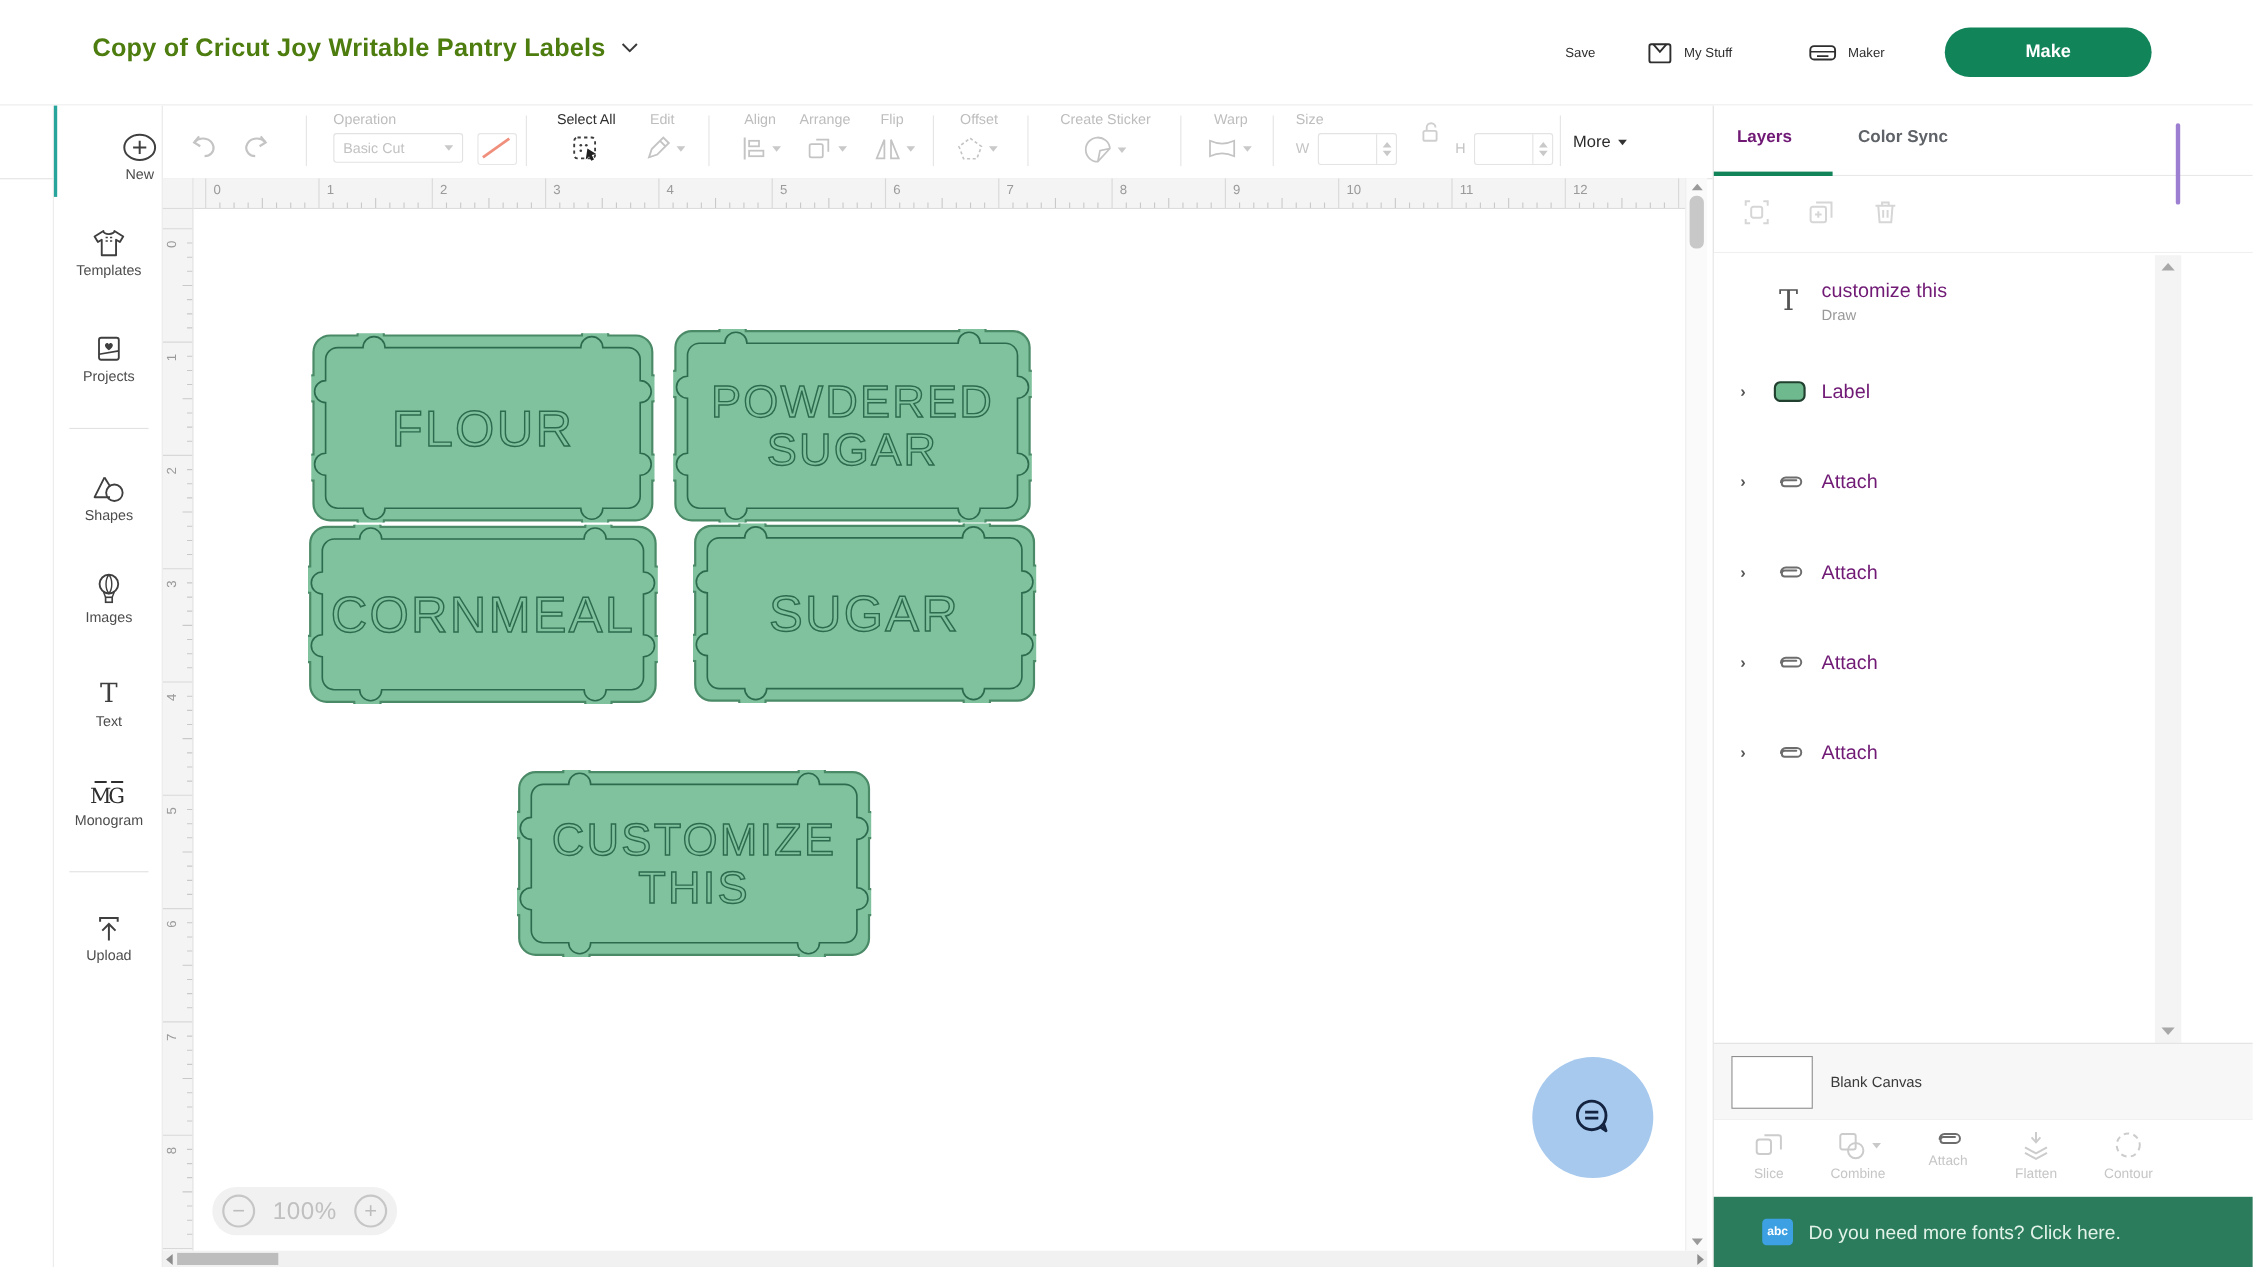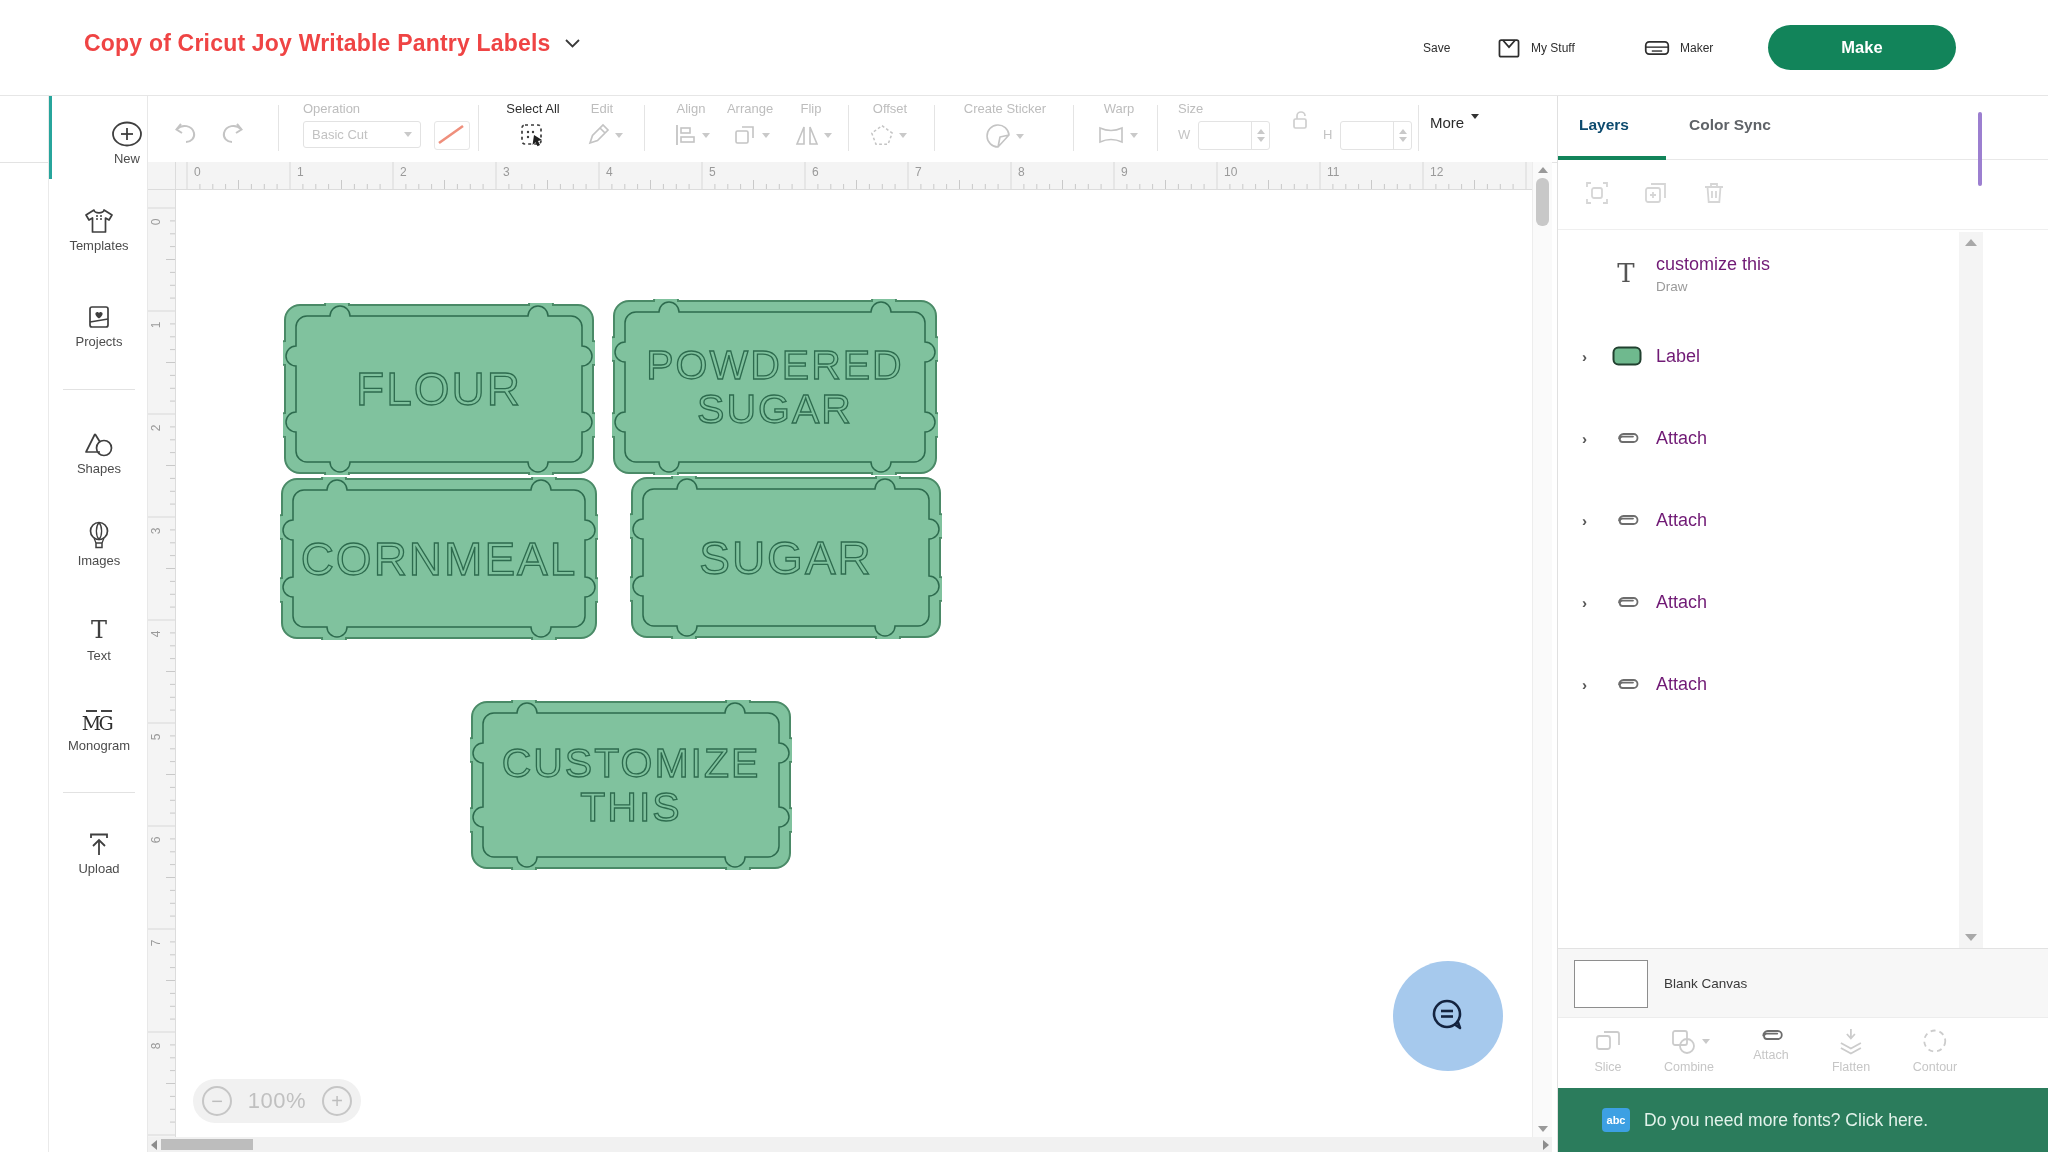--- a/index.html
+++ b/index.html
@@ -4,42 +4,42 @@
 <style>
   html,body{margin:0;padding:0;background:#fff;}
   #app{position:relative;width:2048px;height:1152px;overflow:hidden;background:#fff;
        font-family:"Liberation Sans",sans-serif;-webkit-font-smoothing:antialiased;}
   .abs{position:absolute;}
   
   .sliver{position:absolute;top:0;height:6px;background:#1d1d1d;}
   
   #header{position:absolute;left:0;top:0;width:2048px;height:95px;background:#fff;border-bottom:1px solid #e6e6e6;}
   #title-wrap{position:absolute;left:84px;top:30px;display:flex;align-items:center;gap:14px;}
-  #page-title{font-size:23px;font-weight:700;color:#ef4444;letter-spacing:.2px;}
+  #page-title{font-size:23px;font-weight:700;color:#4d7c0f;letter-spacing:.2px;}
   .hdr-item{position:absolute;top:0;height:95px;display:flex;align-items:center;gap:9px;font-size:12px;color:#2e2e2e;cursor:pointer;}
   #make-btn{position:absolute;left:1768px;top:25px;width:188px;height:45px;border-radius:23px;background:#12845a;color:#fff;
             display:flex;align-items:center;justify-content:center;font-size:16.5px;font-weight:700;cursor:pointer;}
   
   #toolbar{position:absolute;left:0;top:96px;width:2048px;height:66px;background:#fff;border-bottom:1px solid #e3e3e3;}
   .tdiv{position:absolute;top:9px;height:46px;width:1px;background:#e4e4e4;}
   .tlabel{position:absolute;top:5px;width:200px;margin-left:-100px;text-align:center;font-size:13px;color:#bdbdbd;}
   .tlabel.dark{color:#2f2f2f;}
   .ticon{position:absolute;top:26px;display:flex;align-items:center;gap:4px;}
   .caret{width:0;height:0;border-left:4.5px solid transparent;border-right:4.5px solid transparent;border-top:5px solid #c9c9c9;}
   .caret.dark{border-top-color:#333;}
   .opsel{position:absolute;left:303px;top:25px;width:118px;height:27px;border:1px solid #e2e2e2;border-radius:3px;background:#fff;
          display:flex;align-items:center;justify-content:space-between;padding:0 8px;box-sizing:border-box;font-size:13px;color:#c2c2c2;}
   .swatch{position:absolute;left:434px;top:25px;width:34px;height:27px;border:1px solid #e6e6e6;border-radius:3px;background:#fff;}
   .numbox{position:absolute;top:25px;height:27px;border:1px solid #e3e3e3;border-radius:3px;background:#fff;display:flex;}
   .numbox .field{width:52px;}
   .numbox .step{width:17px;border-left:1px solid #e3e3e3;display:flex;flex-direction:column;align-items:center;justify-content:center;gap:3px;}
   .tri-up{width:0;height:0;border-left:4px solid transparent;border-right:4px solid transparent;border-bottom:5px solid #c9c9c9;}
   .tri-dn{width:0;height:0;border-left:4px solid transparent;border-right:4px solid transparent;border-top:5px solid #c9c9c9;}
   .sizelbl{position:absolute;top:31px;font-size:13px;color:#c4c4c4;}
-  #more-btn{position:absolute;left:1430px;top:18px;display:flex;gap:7px;font-size:15px;color:#2b2b2b;cursor:pointer;height:30px;}
+  #more-btn{position:absolute;left:1430px;top:18px;display:flex;align-items:center;gap:7px;font-size:15px;color:#2b2b2b;cursor:pointer;height:30px;}
   
   #sidebar{position:absolute;left:48px;top:96px;width:100px;height:1056px;background:#fff;border-left:1px solid #eaeaea;border-right:1px solid #e8e8e8;box-sizing:border-box;}
   .side-item{position:absolute;left:0;width:100px;text-align:center;cursor:pointer;}
   .side-item .lbl{font-size:13px;color:#4c4c4c;margin-top:3px;}
   .side-div{position:absolute;left:14px;width:72px;height:1px;background:#e2e2e2;}
   #active-bar{position:absolute;left:0px;top:0px;width:3px;height:83px;background:#27a59c;}
   
   #ruler-corner{position:absolute;left:148px;top:162px;width:28px;height:28px;background:#f4f4f4;border-right:1px solid #dcdcdc;border-bottom:1px solid #dcdcdc;box-sizing:border-box;}
   #ruler-h{position:absolute;left:176px;top:162px;width:1356px;height:28px;background:#f4f4f4;border-bottom:1px solid #dcdcdc;box-sizing:border-box;}
   #ruler-v{position:absolute;left:148px;top:190px;width:28px;height:947px;background:#f4f4f4;border-right:1px solid #dcdcdc;box-sizing:border-box;}
@@ -656,21 +656,21 @@
           <circle cx="21" cy="20" r="13" fill="none" stroke="#14233f" stroke-width="2.6"></circle>
           <line x1="15" y1="17" x2="27" y2="17" stroke="#14233f" stroke-width="2.6"></line>
           <line x1="15" y1="22.5" x2="27" y2="22.5" stroke="#14233f" stroke-width="2.6"></line>
           <path d="M28 30 l6 4 -2.5-7" fill="none" stroke="#14233f" stroke-width="2.6" stroke-linejoin="round"></path>
         </svg>
     </span>
   </div>
 
   <div id="panel">
     <div id="panel-tabs">
-      <div class="ptab" style="left:21px;color:#0c4a6e;font-weight:700;">Layers</div>
+      <div class="ptab" style="left:21px;color:#701a75;font-weight:700;">Layers</div>
       <div class="ptab" style="left:131px;color:#5f6368;font-weight:bold;">Color Sync</div>
       <div id="tab-underline"></div>
     </div>
     <div id="layer-tools">
       <div class="ltool" style="left:26px;">
         <svg width="26" height="26" viewBox="0 0 26 26" stroke="#d6d6d6" stroke-width="1.8" fill="none">
             <path d="M3 7 V3 h4 M19 3 h4 v4 M23 19 v4 h-4 M7 23 H3 v-4"></path>
             <rect x="8" y="8" width="10" height="10" rx="2"></rect>
           </svg>
       </div>

